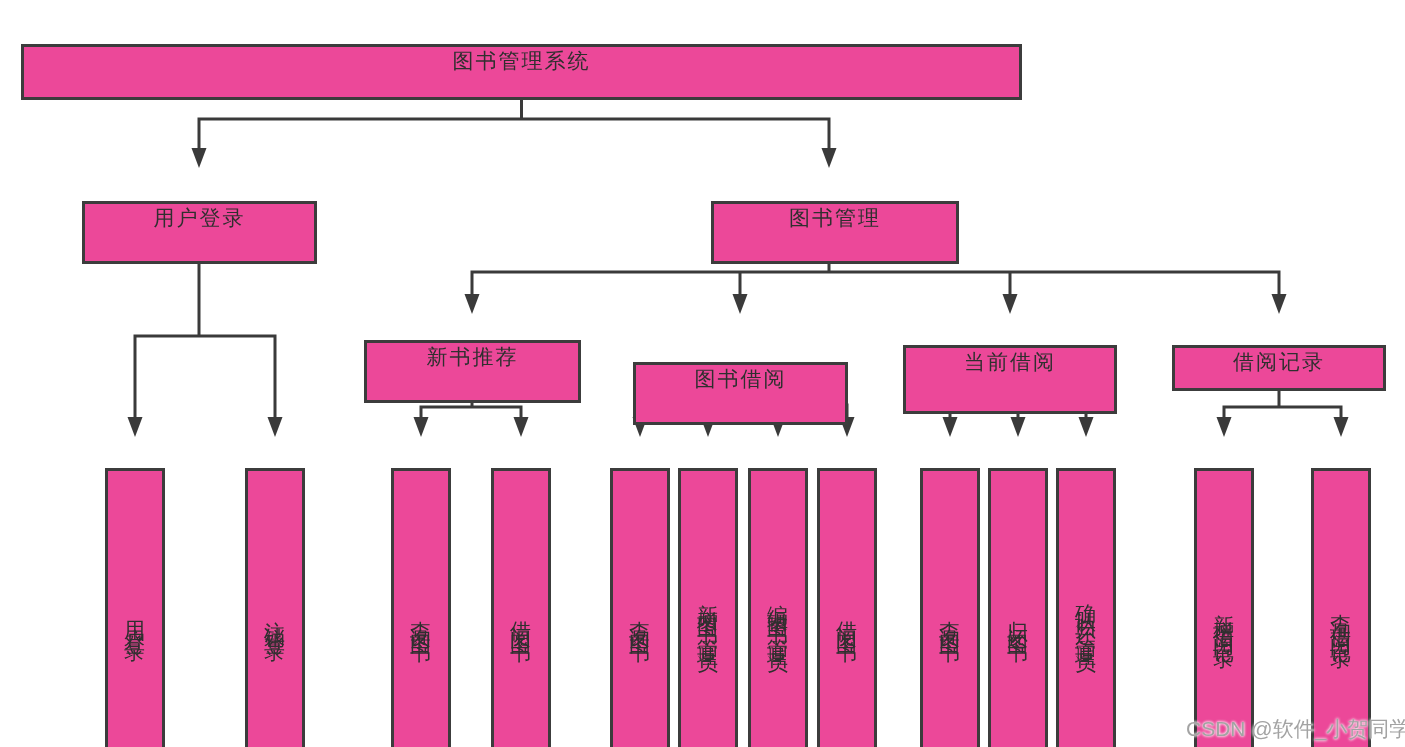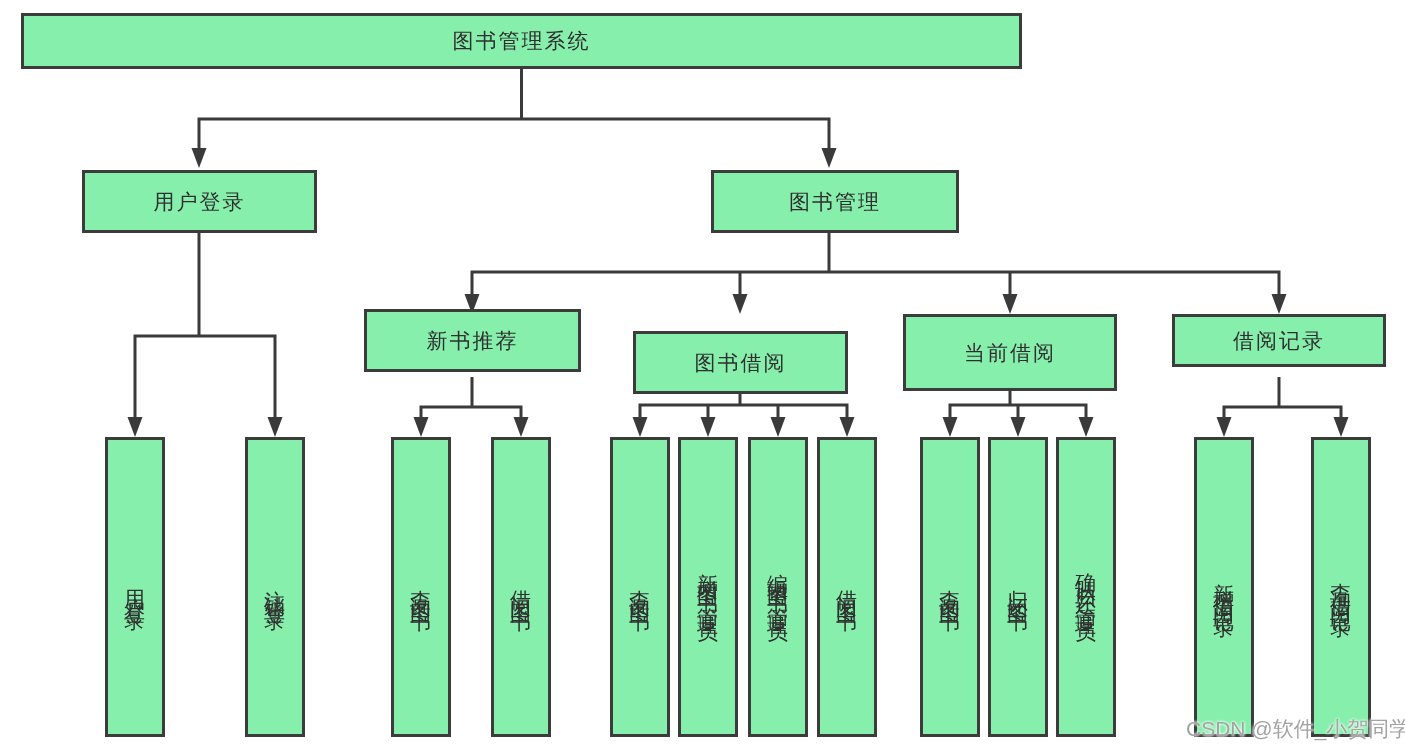--- a/index.html
+++ b/index.html
@@ -19,26 +19,26 @@
   .connectors {
     position: absolute;
     left: 0;
     top: 0;
     width: 1405px;
     height: 747px;
   }
   .node {
     position: absolute;
     box-sizing: border-box;
-    background: #86efac;
+    background: #ec4899;
     border: 3px solid #3c3c3c;
     display: flex;
-    align-items: center;
     justify-content: center;
     text-align: center;
+    margin-top: 31px;
   }
   .hbox span {
     font-size: 21px;
     letter-spacing: 2px;
     white-space: nowrap;
   }
   .vbox span {
     writing-mode: vertical-rl;
     text-orientation: mixed;
     font-size: 21px;
@@ -115,24 +115,24 @@
   <div class="node hbox" style="left:711px; top:170px; width:248px; height:63px;">
     <span>图书管理</span>
   </div>
 
   <div class="node hbox" style="left:364px; top:309px; width:217px; height:63px;">
     <span>新书推荐</span>
   </div>
   <div class="node hbox" style="left:633px; top:331px; width:215px; height:63px;">
     <span>图书借阅</span>
   </div>
-  <div class="node hbox" style="left:903px; top:314px; width:214px; height:77px;">
+  <div class="node hbox" style="left:903px; top:314px; width:214px; height:69px;">
     <span>当前借阅</span>
   </div>
-  <div class="node hbox" style="left:1172px; top:314px; width:214px; height:53px;">
+  <div class="node hbox" style="left:1172px; top:314px; width:214px; height:46px;">
     <span>借阅记录</span>
   </div>
 
   <div class="node vbox" style="left:105px; top:437px; width:60px; height:300px;">
     <span>用户登录</span>
   </div>
   <div class="node vbox" style="left:245px; top:437px; width:60px; height:300px;">
     <span>注销登录</span>
   </div>
 

